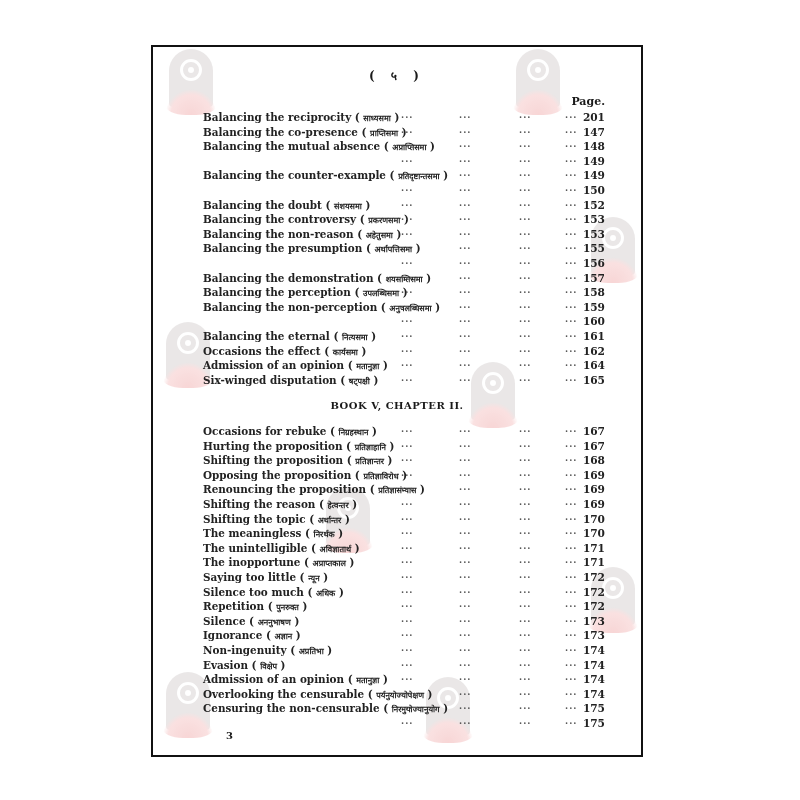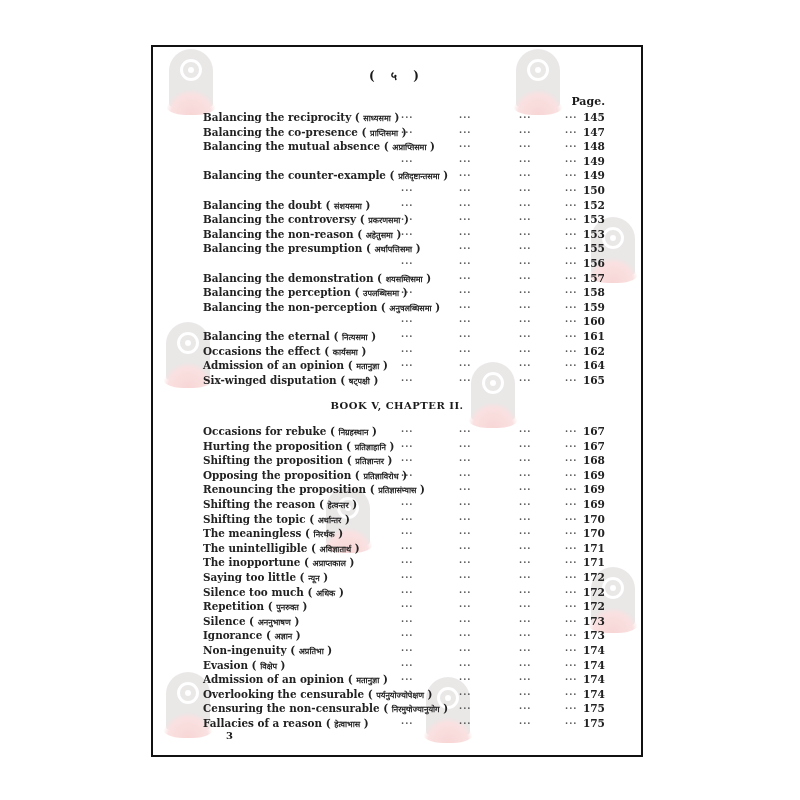--- a/index.html
+++ b/index.html
@@ -115,21 +115,21 @@
   <div class="page-header">( ५ )</div>
   <div class="page-col-label">Page.</div>
 
   <div class="toc-list" id="section1" style="top:63px;">
       <div class="toc-row">
         <span class="title"><span>Balancing the reciprocity (</span> <span class="gloss">साध्यसमा</span> <span>)</span></span>
         <span class="dots" style="left: 198px;">...</span>
         <span class="dots" style="left: 256px;">...</span>
         <span class="dots" style="left: 316px;">...</span>
         <span class="dots" style="left: 362px;">...</span>
-        <span class="page-num">145</span>
+        <span class="page-num">201</span>
       </div>
       <div class="toc-row">
         <span class="title"><span>Balancing the co-presence (</span> <span class="gloss">प्राप्तिसमा</span> <span>)</span></span>
         <span class="dots" style="left: 198px;">...</span>
         <span class="dots" style="left: 256px;">...</span>
         <span class="dots" style="left: 316px;">...</span>
         <span class="dots" style="left: 362px;">...</span>
         <span class="page-num">147</span>
       </div>
       <div class="toc-row">
@@ -423,21 +423,20 @@
       </div>
       <div class="toc-row">
         <span class="title"><span>Censuring the non-censurable (</span> <span class="gloss">निरनुयोज्यानुयोग</span> <span>)</span></span>
         <span class="dots" style="left: 198px;">...</span>
         <span class="dots" style="left: 256px;">...</span>
         <span class="dots" style="left: 316px;">...</span>
         <span class="dots" style="left: 362px;">...</span>
         <span class="page-num">175</span>
       </div>
       <div class="toc-row">
-        <span class="title"><span>Fallacies of a reason (</span> <span class="gloss">हेत्वाभास</span> <span>)</span></span>
         <span class="dots" style="left: 198px;">...</span>
         <span class="dots" style="left: 256px;">...</span>
         <span class="dots" style="left: 316px;">...</span>
         <span class="dots" style="left: 362px;">...</span>
         <span class="page-num">175</span>
       </div>
     </div>
 
   <div class="signature-mark">3</div>
 </div>

